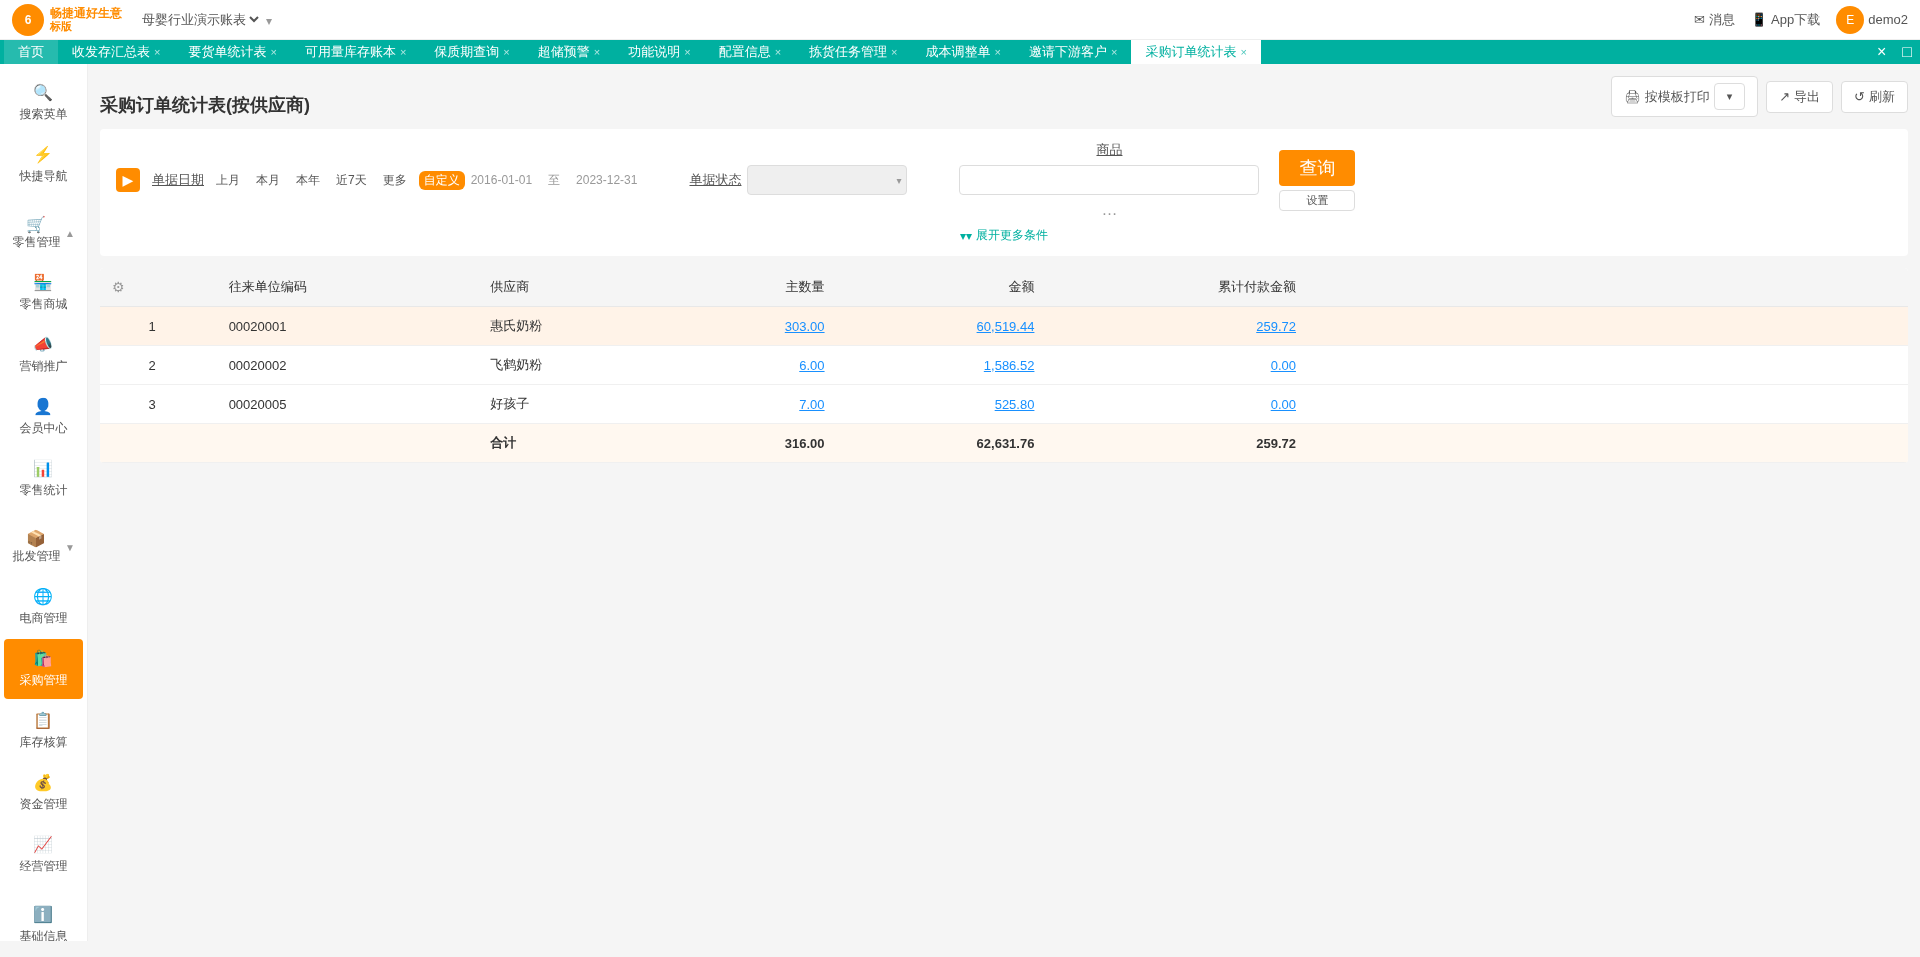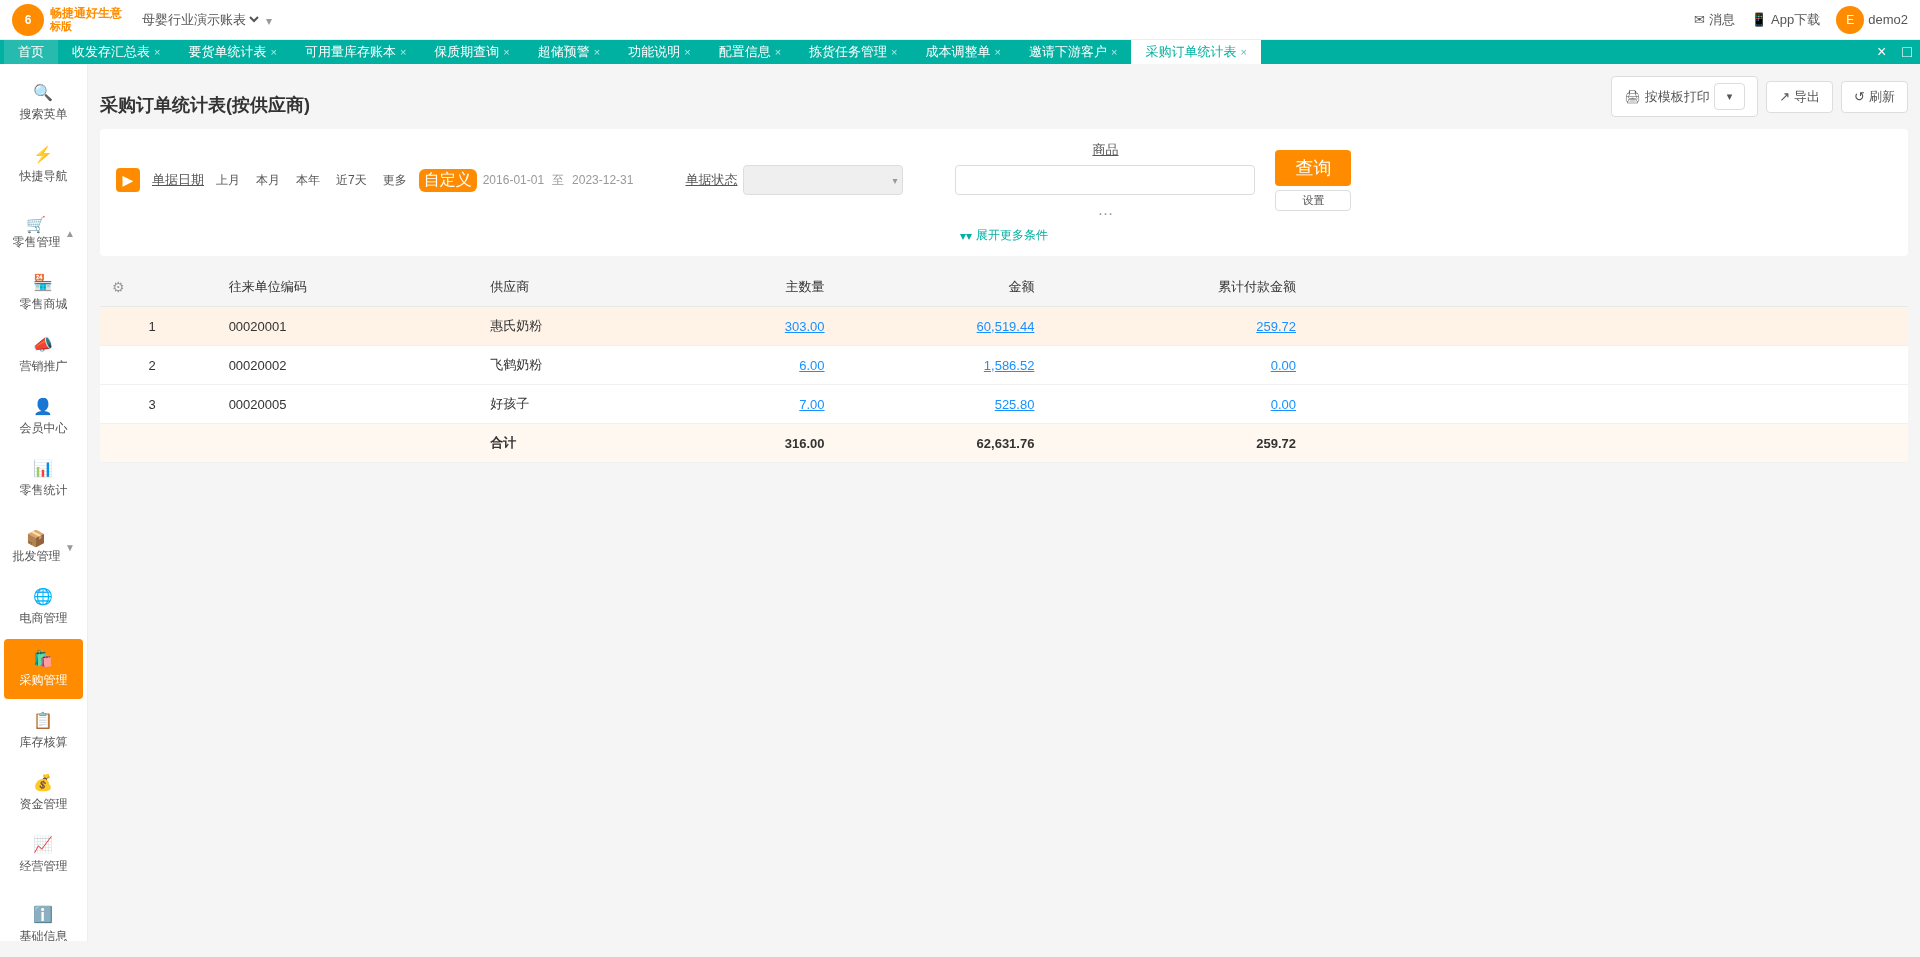--- a/index.html
+++ b/index.html
@@ -45,22 +45,22 @@
     .btn-refresh { display: flex; align-items: center; gap: 4px; padding: 6px 12px; border: 1px solid #ddd; background: #fff; border-radius: 4px; cursor: pointer; font-size: 13px; color: #555; }
 
     
     .filter-area { background: #fff; border-radius: 4px; padding: 12px 16px; margin-bottom: 12px; }
     .filter-row { display: flex; align-items: center; gap: 12px; flex-wrap: wrap; }
     .filter-item { display: flex; align-items: center; gap: 6px; }
     .filter-label { color: #555; font-size: 13px; white-space: nowrap; text-decoration: underline; }
     .filter-toggle-btn { width: 24px; height: 24px; background: #ff8c00; color: #fff; border: none; border-radius: 4px; cursor: pointer; font-size: 14px; display: flex; align-items: center; justify-content: center; flex-shrink: 0; }
     .date-shortcuts { display: flex; gap: 4px; }
     .date-shortcut { padding: 2px 6px; font-size: 12px; color: #555; cursor: pointer; background: none; border: none; }
-    .date-range { display: flex; align-items: center; gap: 8px; font-size: 12px; color: #999; }
-    .custom-badge { background: #ff8c00; color: #fff; font-size: 16px; padding: 1px 5px; border-radius: 6px; cursor: pointer; }
+    .date-range { display: flex; align-items: center; gap: 16px; font-size: 12px; color: #999; }
+    .custom-badge { background: #ff8c00; color: #fff; font-size: 12px; padding: 1px 5px; border-radius: 6px; cursor: pointer; }
     .filter-select { border: 1px solid #ddd; border-radius: 4px; padding: 4px 8px; font-size: 13px; min-width: 160px; height: 30px; }
     .filter-input { border: 1px solid #ddd; border-radius: 4px; padding: 4px 8px; font-size: 13px; min-width: 200px; height: 30px; }
     .btn-more-dots { background: none; border: none; cursor: pointer; color: #999; font-size: 16px; padding: 0 4px; }
     .btn-query { background: #ff8c00; color: #fff; border: none; border-radius: 4px; padding: 6px 20px; cursor: pointer; font-size: 18px; }
     .btn-settings { background: #fff; color: #555; border: 1px solid #ddd; border-radius: 4px; padding: 2px 12px; cursor: pointer; font-size: 11px; display: block; }
     .expand-row { display: flex; justify-content: center; margin-top: 8px; }
     .expand-btn { display: flex; align-items: center; gap: 4px; color: #00b0a0; font-size: 12px; cursor: pointer; background: none; border: none; }
 
     
     .table-container { background: #fff; border-radius: 4px; overflow: hidden; }

